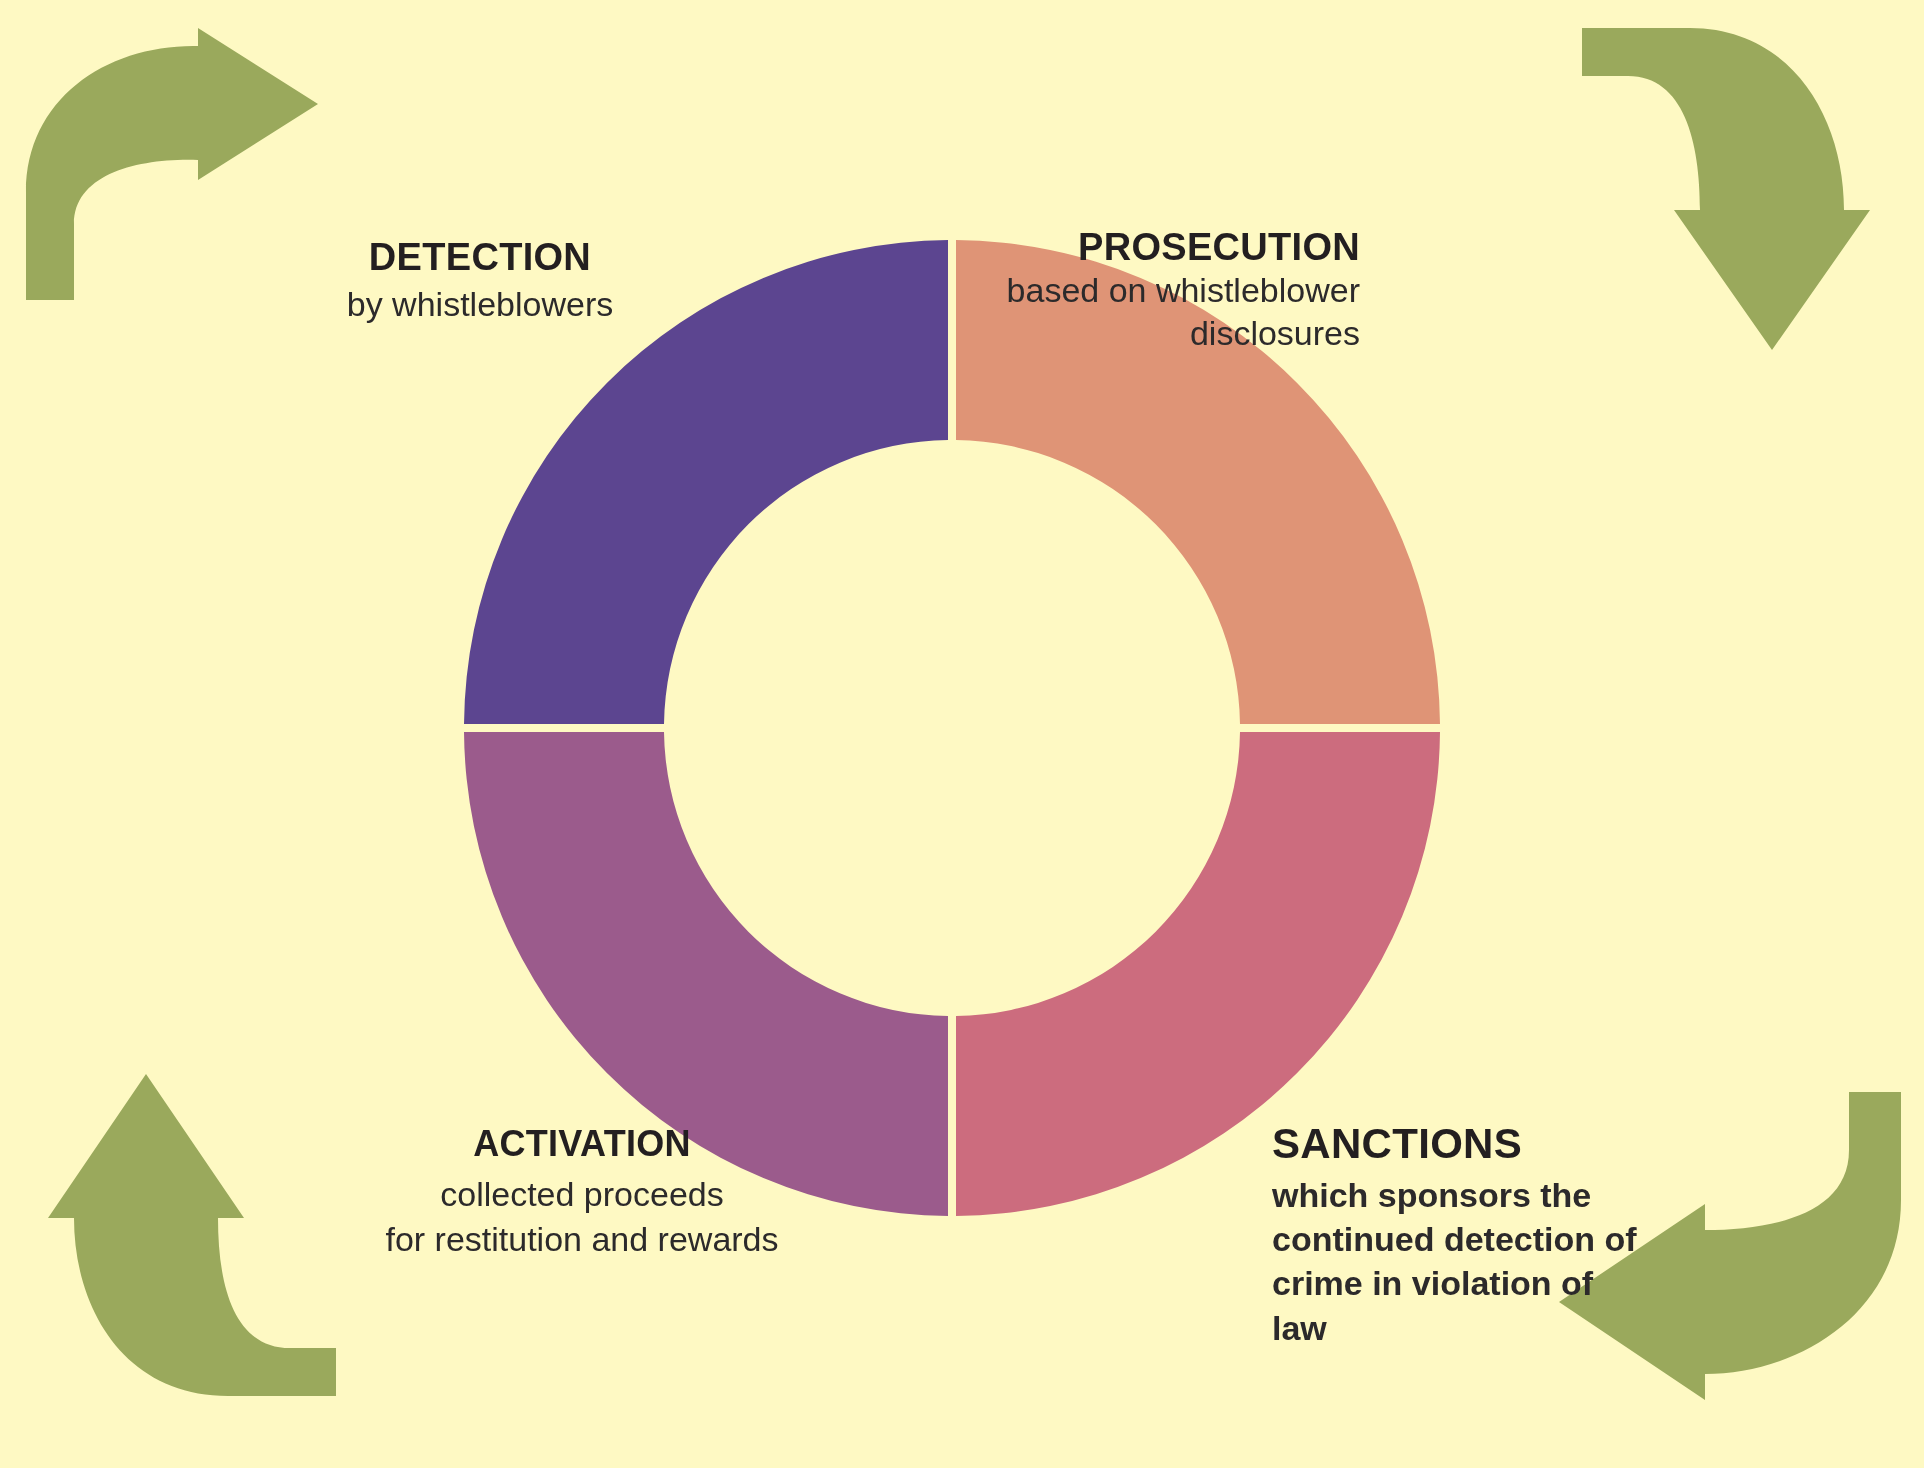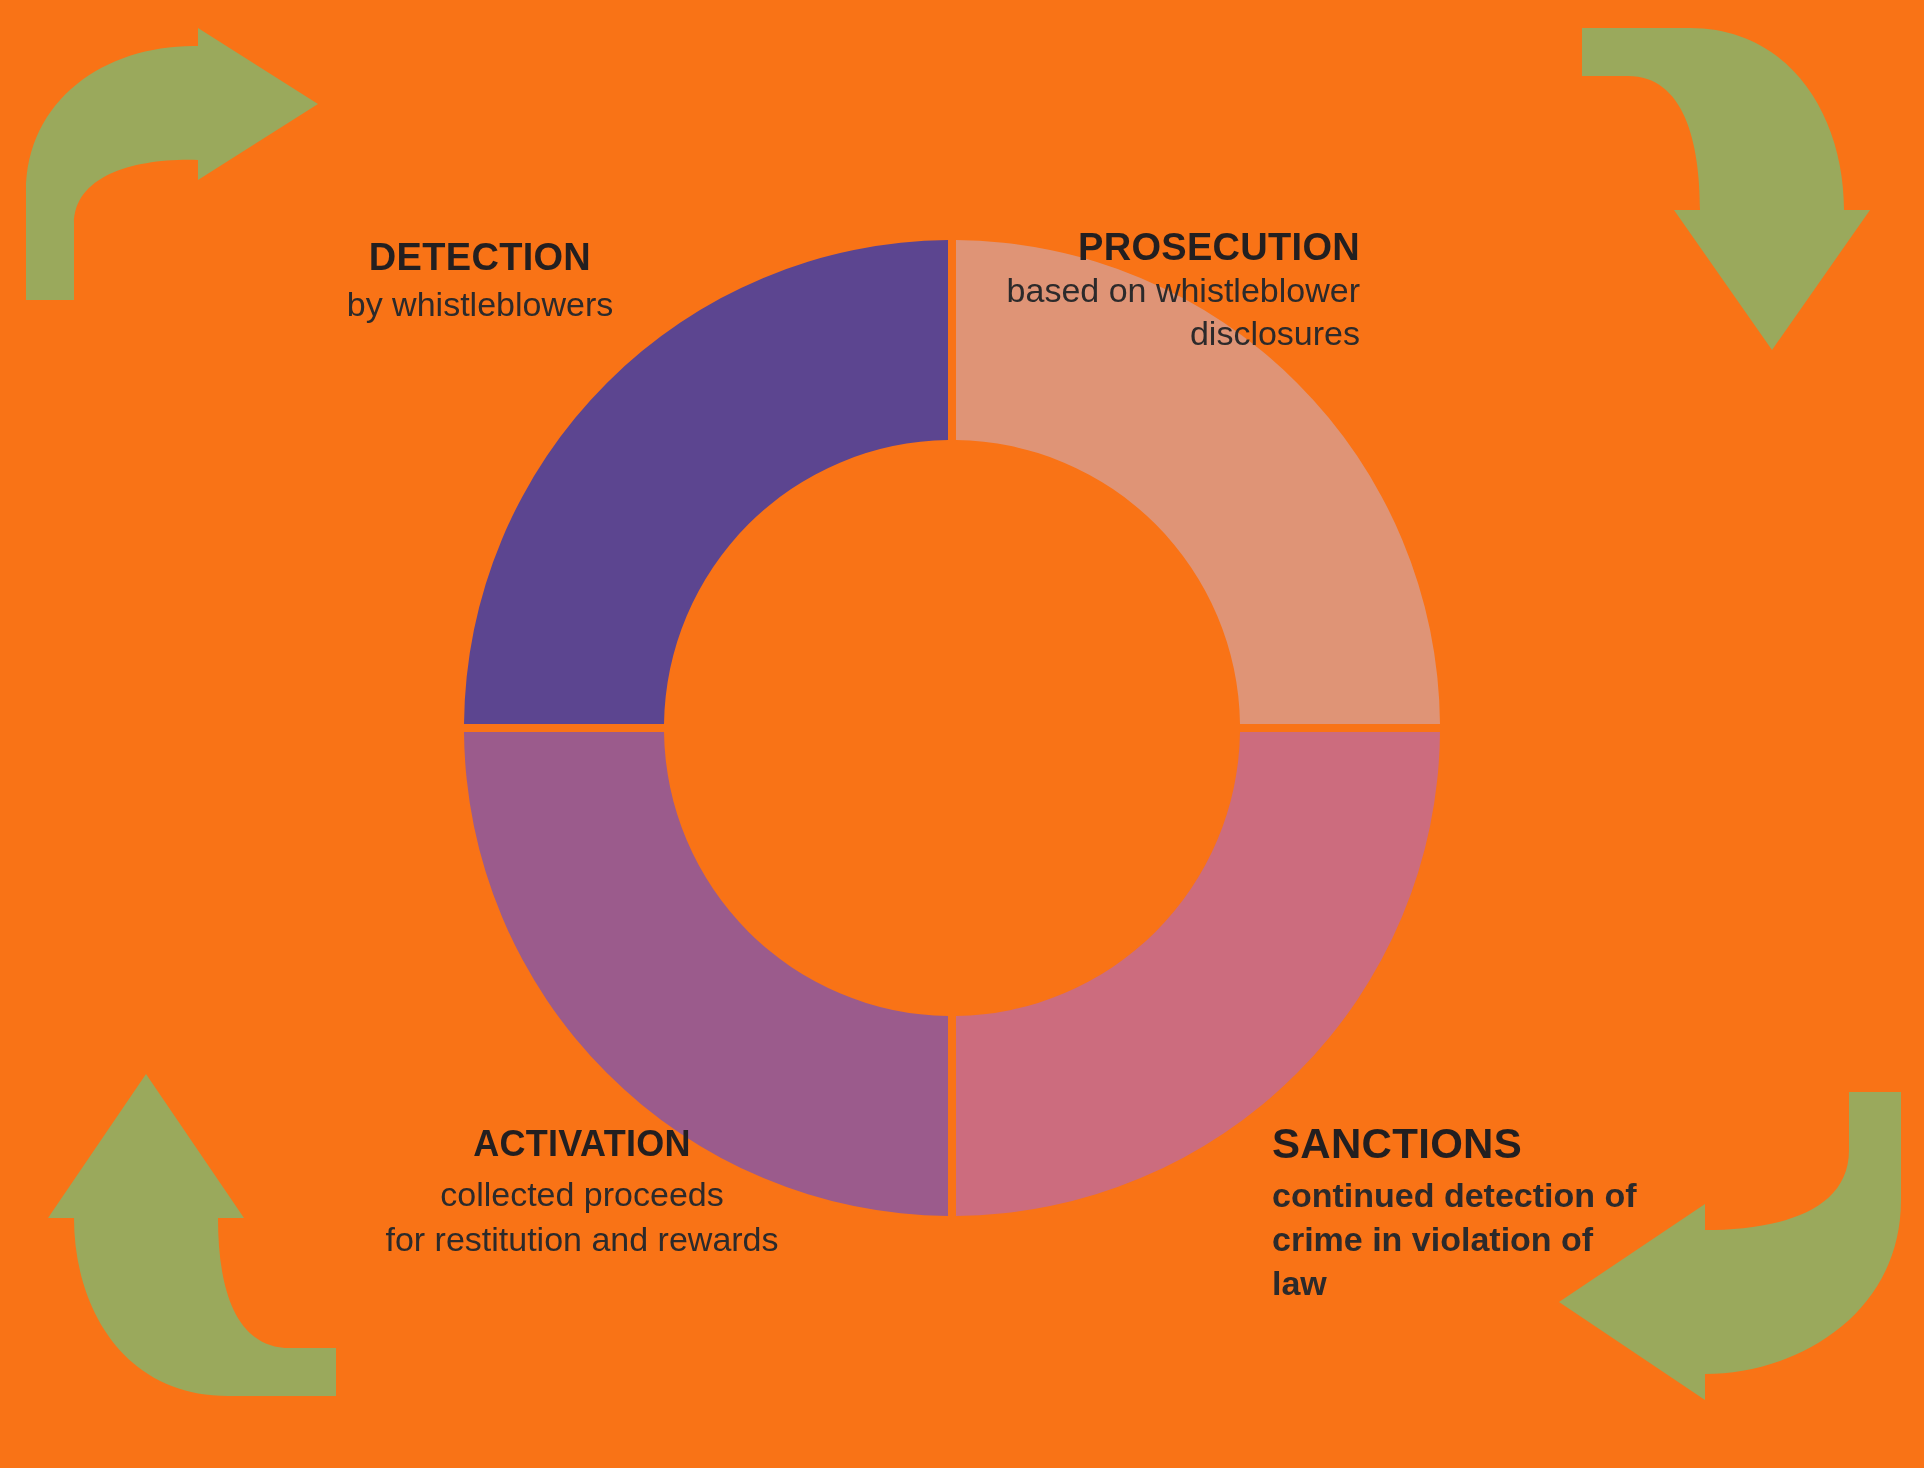--- a/index.html
+++ b/index.html
@@ -81,21 +81,21 @@
   }
   #label-activation .title { font-size: 36px; }
   #label-activation .body {
     margin-top: 8px;
     line-height: 1.3;
   }
 </style>
 </head>
 <body>
 
-<div id="canvas" style="background: #f97316;">
+<div id="canvas" style="background: #fef9c3;">
 
   <div id="donut-wrap">
     <svg id="donut-svg" viewBox="0 0 976 976" xmlns="http://www.w3.org/2000/svg">
 
       <path fill="#5c4590" d="M 484 0
                A 488 488 0 0 0 0 484
                L 200 484
                A 288 288 0 0 1 484 200
                Z"></path>
 
@@ -182,20 +182,21 @@
     <div class="title">PROSECUTION</div>
     <div class="body">
       <div>based on whistleblower</div>
       <div>disclosures</div>
     </div>
   </div>
 
   <div id="label-sanctions" class="label">
     <div class="title">SANCTIONS</div>
     <div class="body">
+      <div>which sponsors the</div>
       <div>continued detection of</div>
       <div>crime in violation of</div>
       <div>law</div>
     </div>
   </div>
 
   <div id="label-activation" class="label">
     <div class="title">ACTIVATION</div>
     <div class="body">
       <div>collected proceeds</div>

